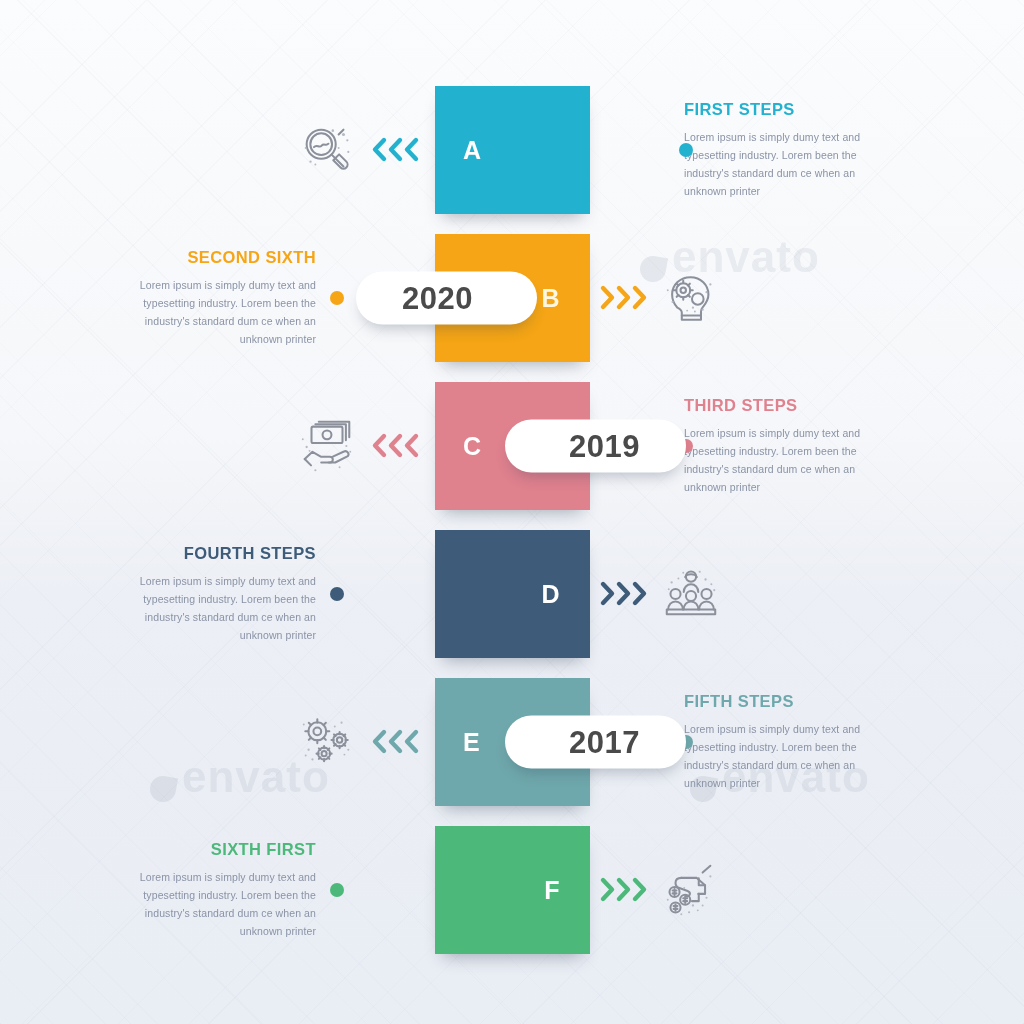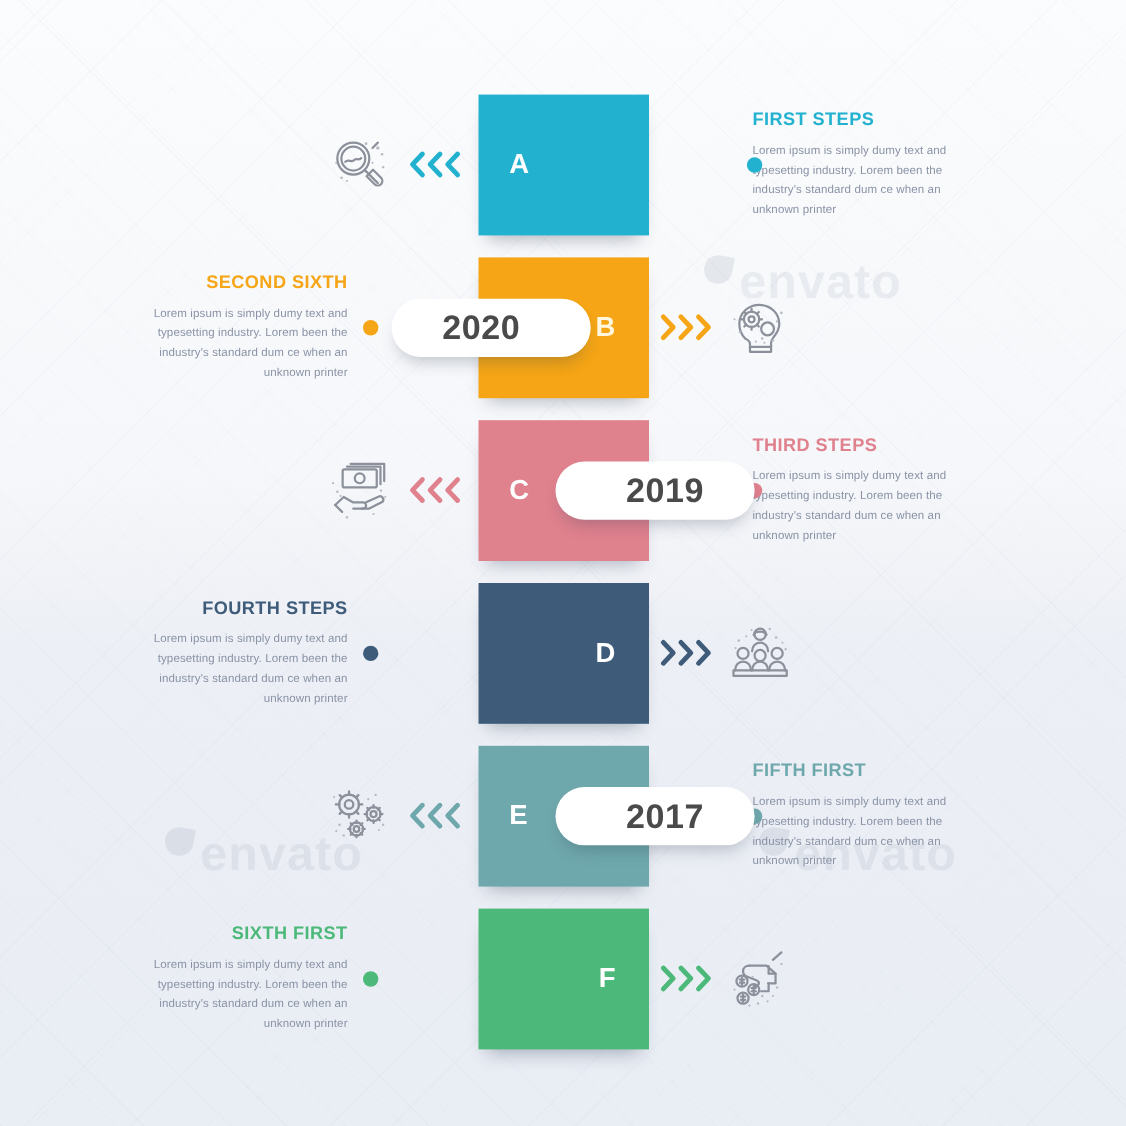--- a/index.html
+++ b/index.html
@@ -27,21 +27,21 @@
     position:absolute;inset:0;pointer-events:none;
     background-image:
       repeating-linear-gradient(-45deg, rgba(125,140,170,.05) 0 1px, transparent 1px 64px);
     opacity:.8;
   }
   
   .wm{
     position:absolute;color:rgba(150,160,178,.16);
     font-size:44px;letter-spacing:1px;font-family:"Liberation Sans",sans-serif;
     font-weight:700;white-space:nowrap;pointer-events:none;user-select:none;
-    display:flex;align-items:flex-start;gap:6px;
+    display:flex;align-items:flex-end;gap:6px;
   }
   .wm .leaf{
     width:26px;height:26px;border-radius:50% 0 50% 50%;
     background:rgba(150,160,178,.20);transform:rotate(10deg);
     display:inline-block;
   }
   .wm-a{left:640px;top:232px;}
   .wm-b{left:150px;top:752px;}
   .wm-c{left:690px;top:752px;}
 
@@ -336,21 +336,21 @@
             <circle cx="54" cy="40" r="1.1" fill="#b6bac4"></circle>
             <circle cx="40" cy="16" r="1" fill="#b6bac4"></circle>
             <circle cx="47" cy="12" r="1.1" fill="#b6bac4"></circle>
             <circle cx="8" cy="14" r="1" fill="#b6bac4"></circle>
     </svg>
     </div>
 
     <div class="dot r" style="background:#6fa8ac"></div>
 
     <div class="txt r">
-      <h3 style="color:#6fa8ac">FIFTH FIRST</h3>
+      <h3 style="color:#6fa8ac">FIFTH STEPS</h3>
       <p>Lorem ipsum is simply dumy text and typesetting industry. Lorem been the industry's standard dum ce when an unknown printer</p>
     </div>
   </div>
       <div class="row" style="top: 816px;">
     <div class="bar right-letter" style="background:#4cb97a">
       <div class="letter" style="color:#ffffff">F</div>
     </div>
 
 
     <div class="chev r">

